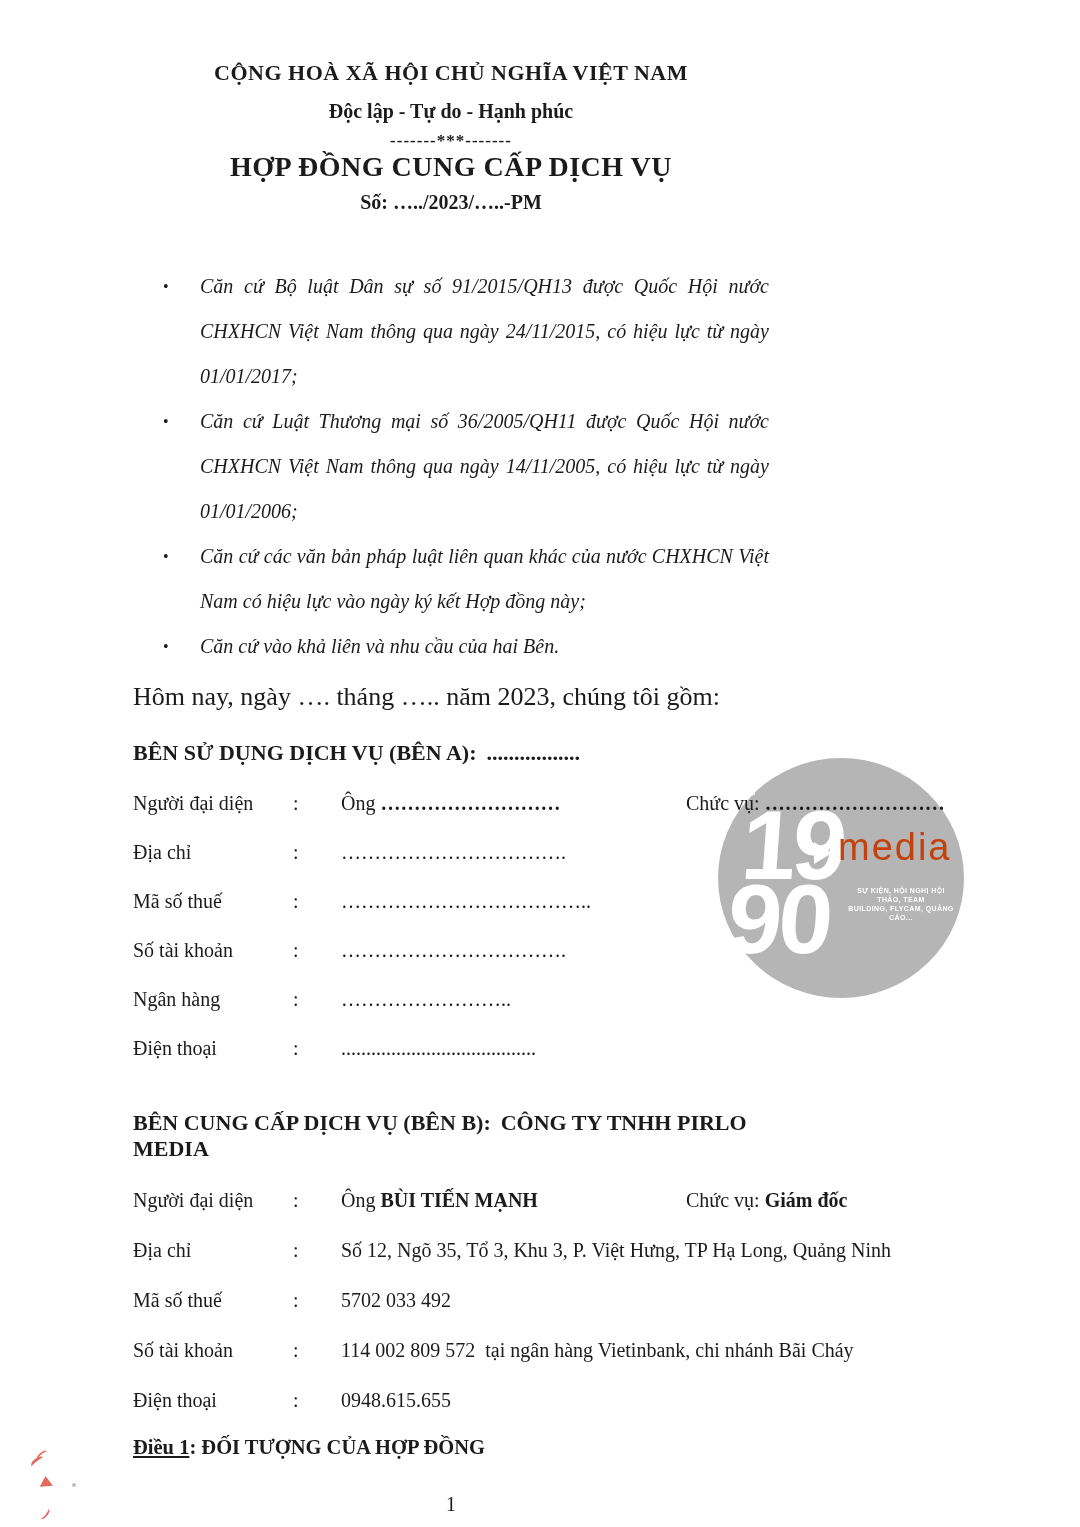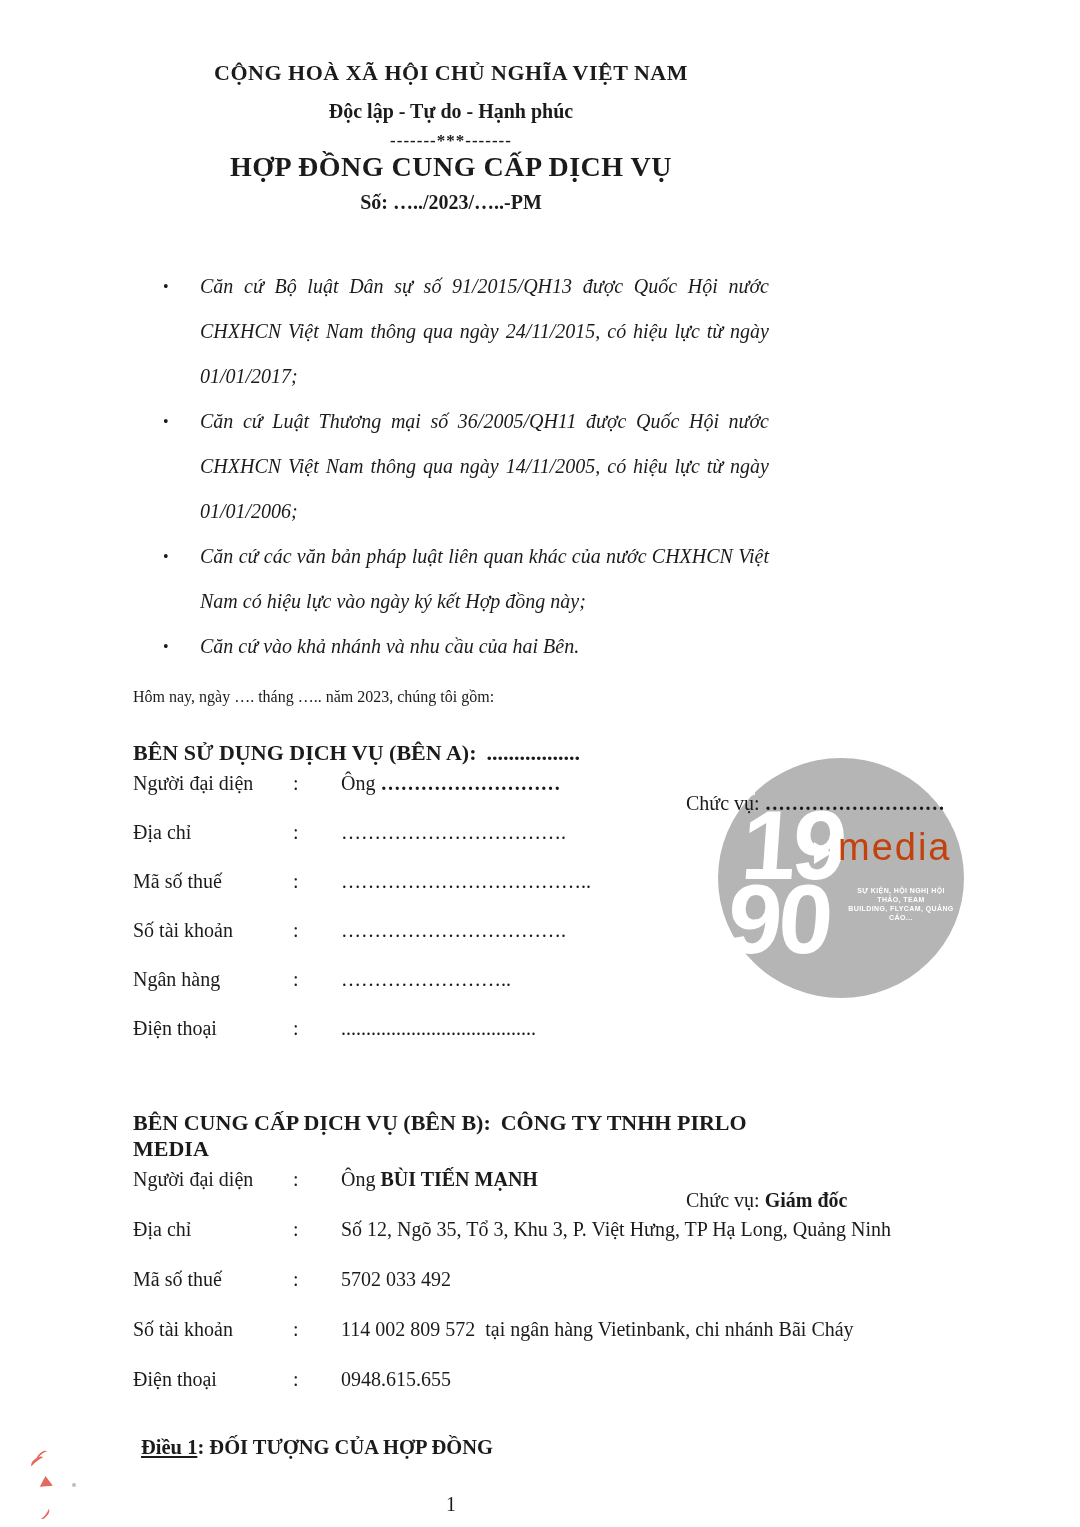--- a/index.html
+++ b/index.html
@@ -36,44 +36,45 @@
     font-size: 20px;
     line-height: 45px;
     text-align: justify;
   }
   .bullets li .dot {
     position: absolute; left: 30px; top: 0;
     font-style: normal; font-size: 16px;
   }
   .bullets li.nojust { text-align: left; }
 
-  .intro { font-size: 16px; margin-top: 13px; line-height: 30px; }
+  .intro { font-size: 26px; margin-top: 13px; line-height: 30px; }
 
   .party-heading { font-size: 22px; font-weight: bold; margin-top: 28px; }
   .party-heading .gap { display: inline-block; width: 10px; }
 
   .rows { margin-top: 6px; }
   .row {
     position: relative;
     height: 49px;
     font-size: 20px;
     display: flex;
+    align-items: flex-end;
     padding-bottom: 6px;
   }
   .row .lbl { width: 160px; flex: none; }
   .row .col { width: 48px; flex: none; }
   .row .val { flex: 1 1 auto; white-space: pre; }
   .row .chucvu { position: absolute; left: 553px; bottom: 6px; white-space: pre; }
 
   .heading-b { margin-top: 44px; }
   .rows-b .row { height: 50px; }
 
   .closing { font-size: 20px; margin-top: 62px; line-height: 30px; }
   .article { font-size: 20.5px; font-weight: bold; margin-top: 18px; }
-  .article .u { text-decoration: underline; margin-left: 8px; }
+  .article .u { text-decoration: underline; }
 
   .page-number { font-size: 20px; text-align: center; margin-top: 34px; }
 
   
   .watermark {
     position: absolute;
     left: 718px; top: 758px;
     width: 246px; height: 240px;
     z-index: 0;
     font-family: "Liberation Sans", sans-serif;
@@ -182,21 +183,21 @@
     <li>
       <span class="dot">•</span>
       <span>Căn cứ Luật Thương mại số 36/2005/QH11 được Quốc Hội nước CHXHCN Việt Nam thông qua ngày 14/11/2005, có hiệu lực từ ngày 01/01/2006;</span>
     </li>
     <li>
       <span class="dot">•</span>
       <span>Căn cứ các văn bản pháp luật liên quan khác của nước CHXHCN Việt Nam có hiệu lực vào ngày ký kết Hợp đồng này;</span>
     </li>
     <li class="nojust">
       <span class="dot">•</span>
-      <span>Căn cứ vào khả nhánh và nhu cầu của hai Bên.</span>
+      <span>Căn cứ vào khả liên và nhu cầu của hai Bên.</span>
     </li>
   </ul>
 
   <div class="intro">Hôm nay, ngày …. tháng ….. năm 2023, chúng tôi gồm:</div>
 
   <div class="party-heading">
     <span>BÊN SỬ DỤNG DỊCH VỤ (BÊN A):</span><span class="gap"></span><span>.................</span>
   </div>
 
   <div class="rows">

